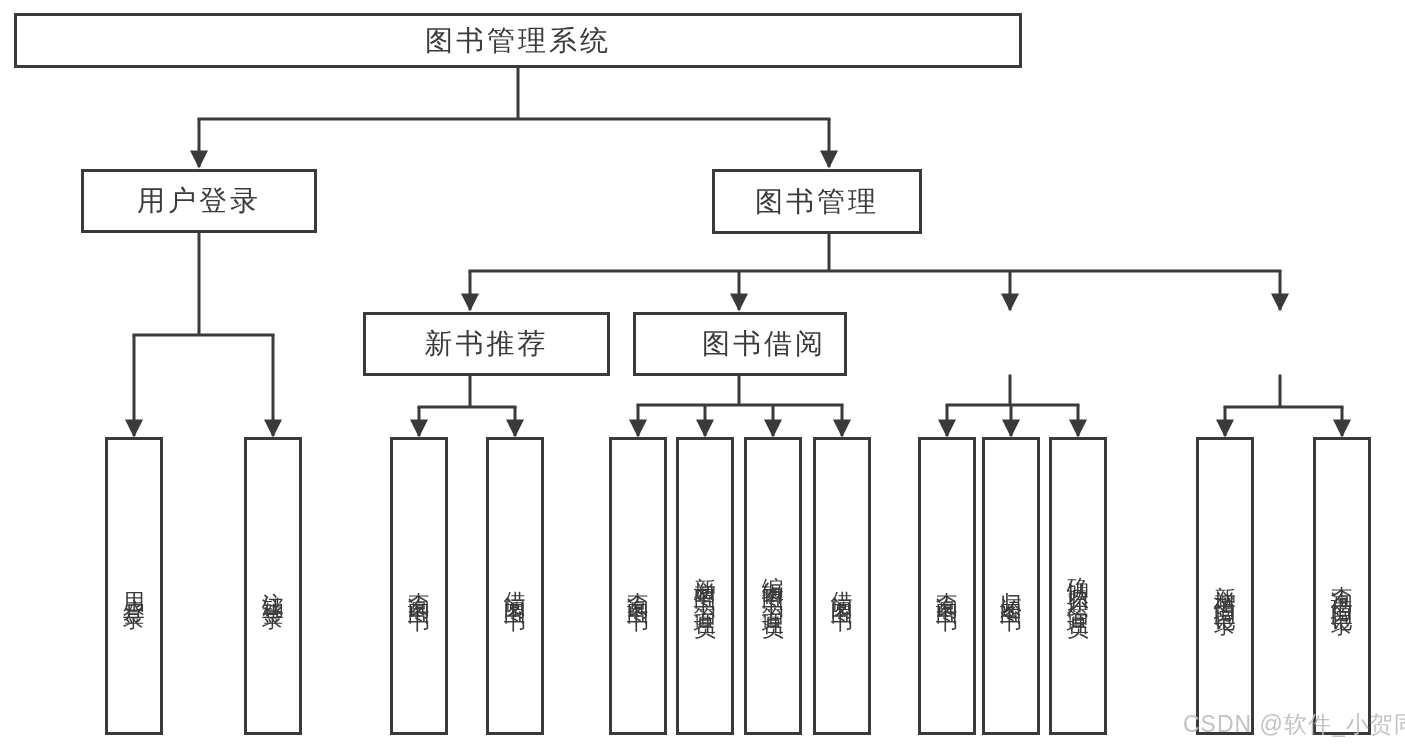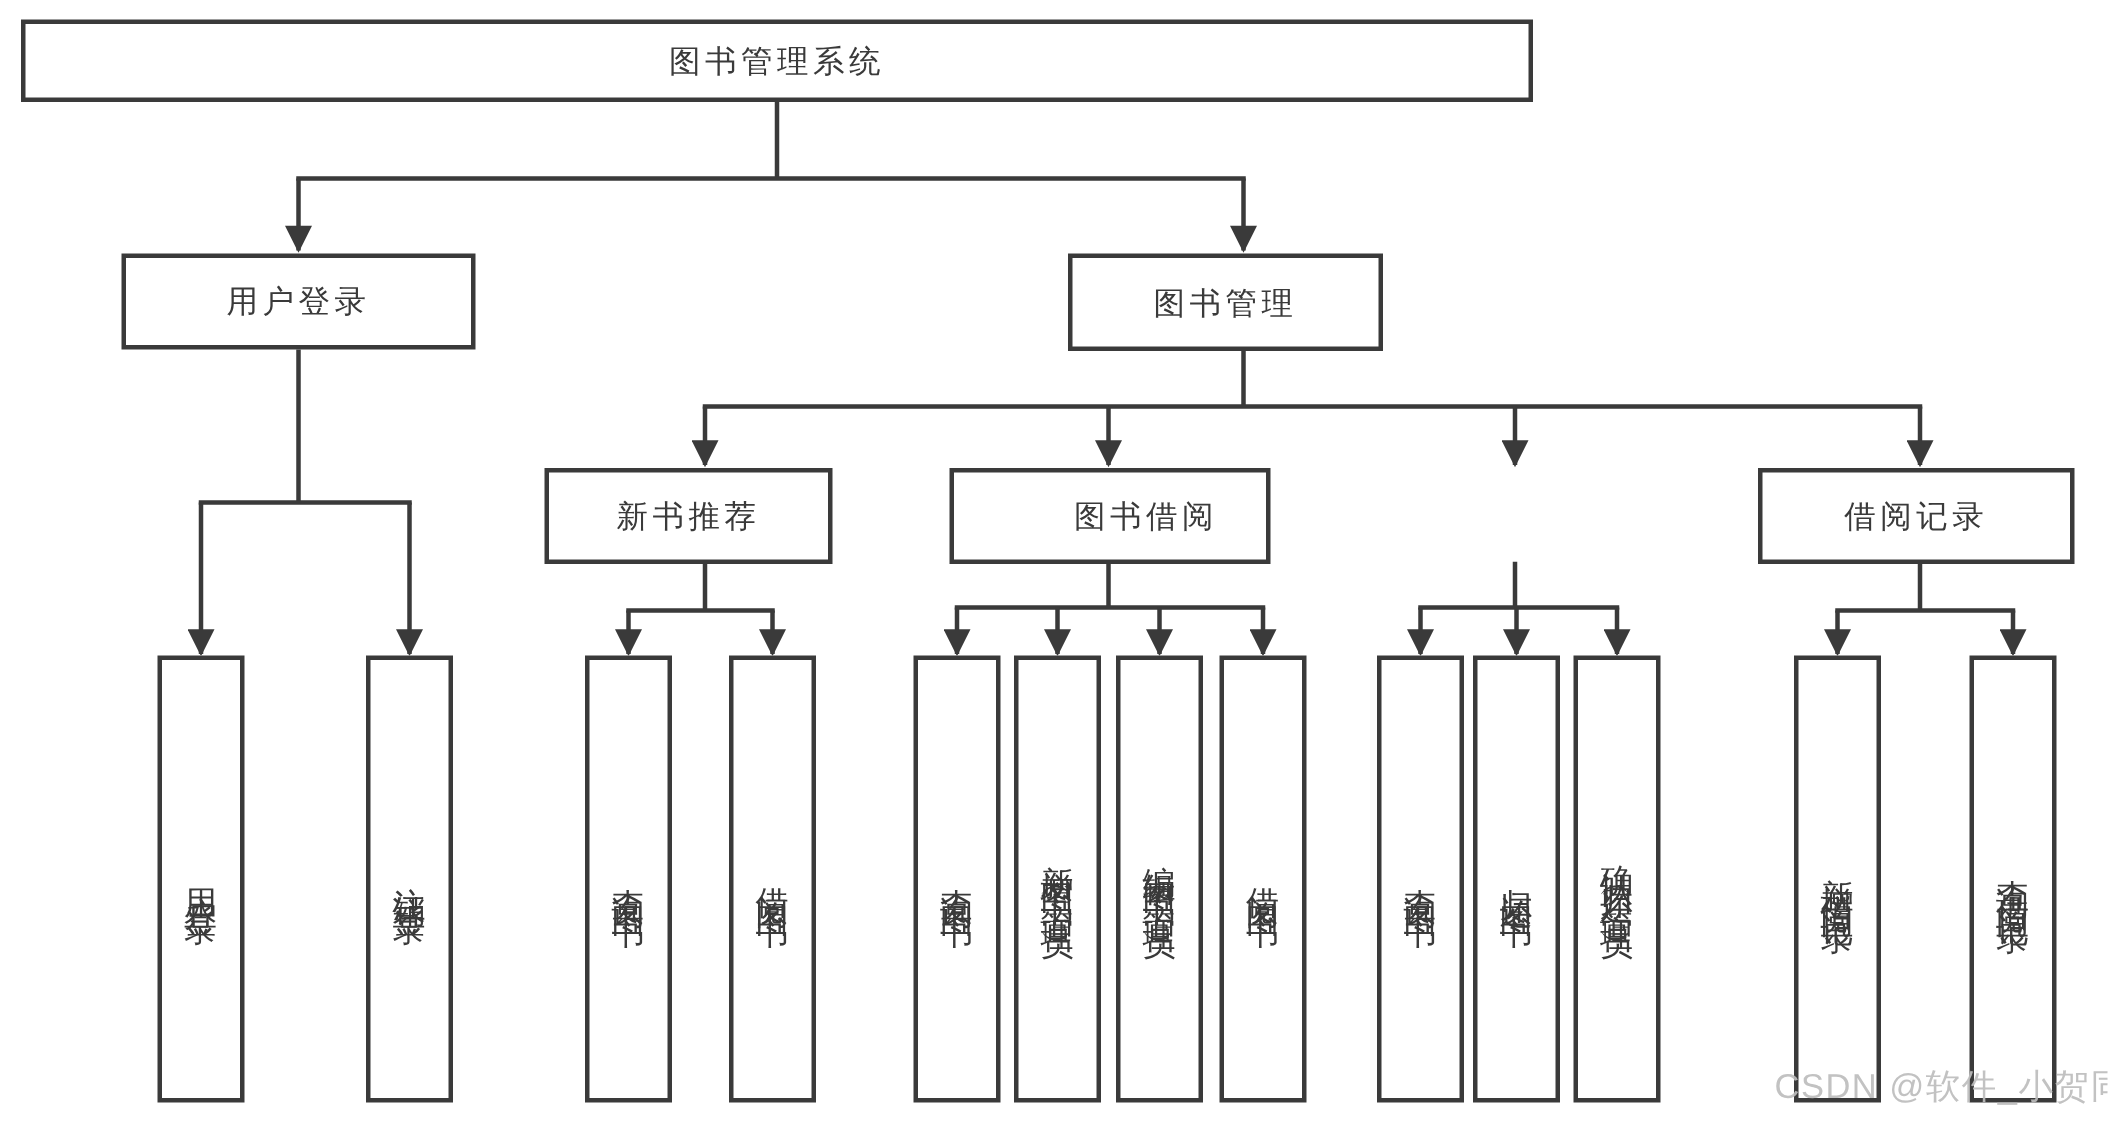--- a/index.html
+++ b/index.html
@@ -21,21 +21,21 @@
   .connectors path.line { stroke-linecap: square; }
   .connectors path.arrow { marker-end: url(#arrowhead); }
   #arrowhead path { fill: var(--line); stroke: none; }
 
   .box {
     position: absolute; z-index: 2; box-sizing: border-box;
     background: #ffffff; border: 3px solid var(--line);
     display: flex; align-items: center; justify-content: center;
     color: var(--text);
   }
-  .h-label { font-size: 21px; letter-spacing: 3px; white-space: nowrap; }
+  .h-label { font-size: 28px; letter-spacing: 3px; white-space: nowrap; }
   .v-label {
     writing-mode: vertical-rl;
     font-size: 22px; letter-spacing: 6px; line-height: 1.15;
     white-space: nowrap;
   }
   .watermark {
     position: absolute; z-index: 5;
     left: 1183px; top: 709px;
     font-size: 23px; letter-spacing: 1px; white-space: nowrap;
     color: var(--watermark); opacity: 0.92;
@@ -105,28 +105,25 @@
     <span class="h-label">图书管理系统</span>
   </div>
 
   <div class="box" style="left:81px; top:169px; width:236px; height:64px;">
     <span class="h-label">用户登录</span>
   </div>
   <div class="box" style="left:712px; top:169px; width:210px; height:65px;">
     <span class="h-label">图书管理</span>
   </div>
 
-  <div class="box" style="left:363px; top:312px; width:192px; height:64px;">
+  <div class="box" style="left:363px; top:312px; width:247px; height:64px;">
     <span class="h-label">新书推荐</span>
   </div>
   <div class="box" style="left:633px; top:312px; width:214px; height:64px;padding-left:48px;">
     <span class="h-label">图书借阅</span>
-  </div>
-  <div class="box" style="left:1172px; top:312px; width:211px; height:64px;">
-    <span class="h-label">借阅记录</span>
   </div>
 
   <div class="box" style="left:105px; top:437px; width:58px; height:298px;">
     <span class="v-label">用户登录</span>
   </div>
   <div class="box" style="left:244px; top:437px; width:58px; height:298px;">
     <span class="v-label">注销登录</span>
   </div>
 
   <div class="box" style="left:390px; top:437px; width:58px; height:298px;">

